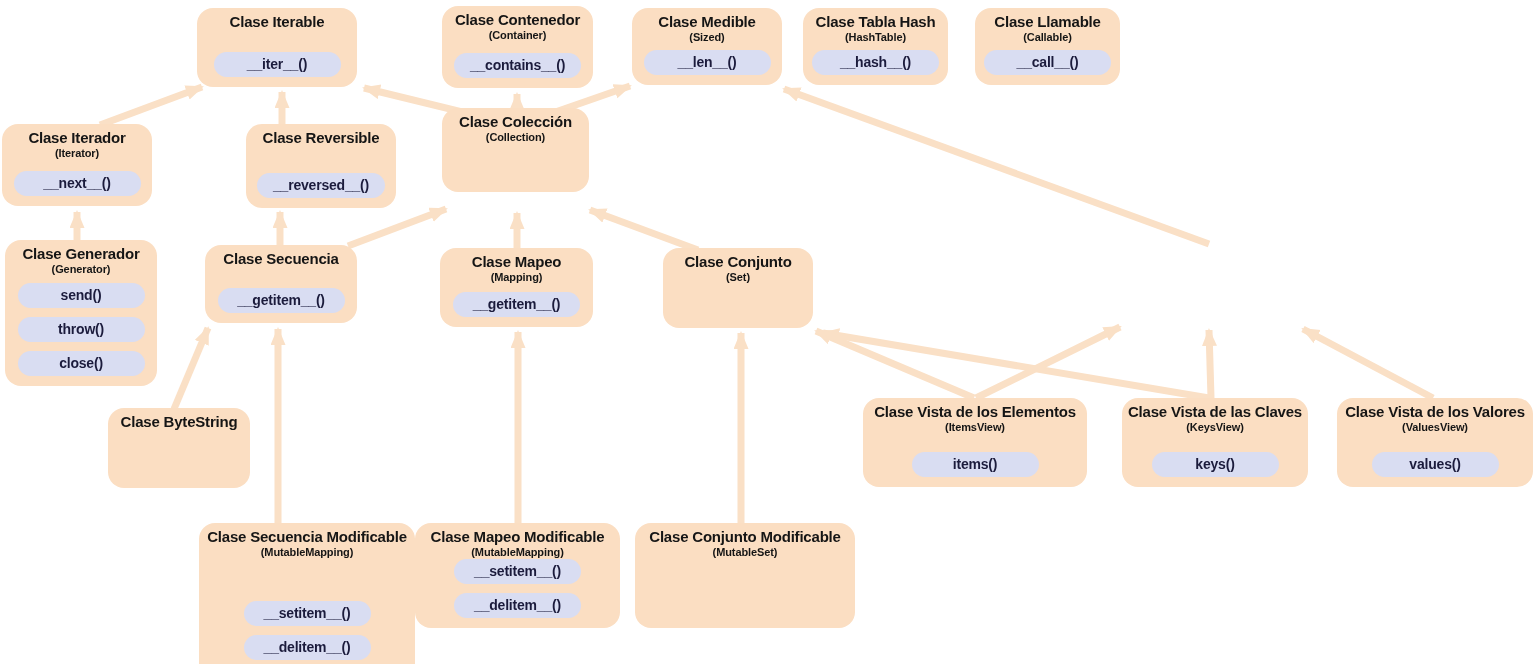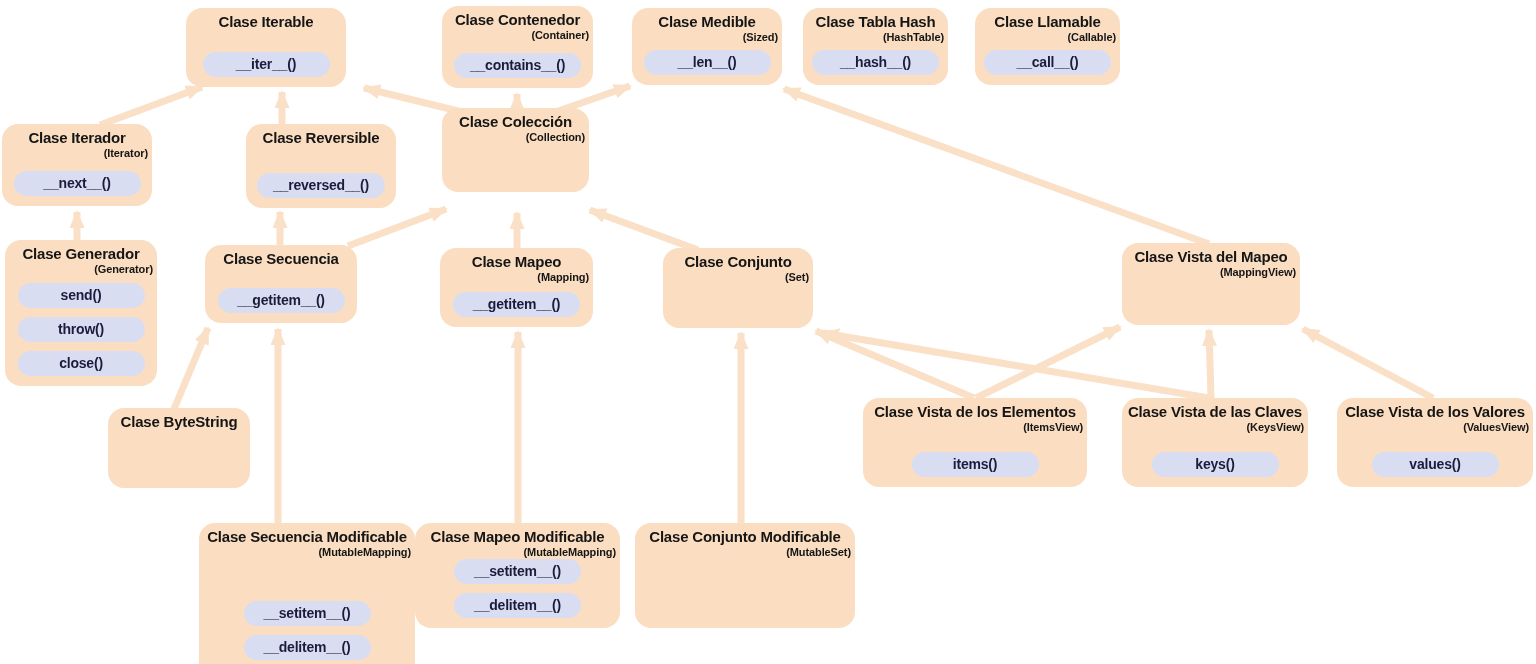--- a/index.html
+++ b/index.html
@@ -6,21 +6,21 @@
   body{width:1536px;height:664px;position:relative;overflow:hidden;
        font-family:"Liberation Sans", sans-serif;}
   #stage{position:absolute;inset:0;width:1536px;height:664px;}
   #edges{position:absolute;left:0;top:0;z-index:1;}
   .box{position:absolute;z-index:2;box-sizing:border-box;
        background:var(--box-fill);border-radius:16px;
        display:flex;flex-direction:column;padding:5px 4px 10px 4px;}
   .box-title{font-size:15px;font-weight:700;color:var(--title-text);
        text-align:center;line-height:18px;letter-spacing:-0.2px;white-space:nowrap;}
   .box-subtitle{font-size:11px;font-weight:700;color:var(--title-text);
-       text-align:right;line-height:13px;letter-spacing:-0.1px;}
+       text-align:center;line-height:13px;letter-spacing:-0.1px;}
   .methods{display:flex;flex-direction:column;gap:9px;margin-top:auto;
        align-items:center;}
   .method-pill{background:var(--pill-fill);border-radius:14px;
        font-size:14px;font-weight:700;color:var(--pill-text);
        padding:4px 16px;min-width:95px;text-align:center;line-height:17px;
        letter-spacing:-0.2px;white-space:nowrap;}
   .edge-line{stroke:var(--arrow);stroke-width:7;fill:none;}
 </style>
 </head>
 <body style="background: rgb(255, 255, 255);">
@@ -46,21 +46,21 @@
       <line x1="174" y1="409" x2="208" y2="328" class="edge-line" marker-end="url(#arrowhead)"></line>
       <line x1="278" y1="523" x2="278" y2="329" class="edge-line" marker-end="url(#arrowhead)"></line>
       <line x1="518" y1="523" x2="518" y2="332" class="edge-line" marker-end="url(#arrowhead)"></line>
       <line x1="741" y1="523" x2="741" y2="333" class="edge-line" marker-end="url(#arrowhead)"></line>
       <line x1="974" y1="398" x2="816" y2="331" class="edge-line" marker-end="url(#arrowhead)"></line>
       <line x1="1209" y1="398" x2="823" y2="333" class="edge-line" marker-end="url(#arrowhead)"></line>
       <line x1="976" y1="398" x2="1120" y2="327" class="edge-line" marker-end="url(#arrowhead)"></line>
       <line x1="1211" y1="398" x2="1209" y2="330" class="edge-line" marker-end="url(#arrowhead)"></line>
       <line x1="1433" y1="398" x2="1303" y2="329" class="edge-line" marker-end="url(#arrowhead)"></line>
     </svg>
-<div class="box" style="left: 186px; top: 8px; width: 160px; height: 79px;">
+<div class="box" style="left: 197px; top: 8px; width: 160px; height: 79px;">
       <div class="box-title">Clase Iterable</div>
       <div class="methods">
         <div class="method-pill">__iter__()</div>
       </div>
     </div>
     <div class="box" style="left: 442px; top: 6px; width: 151px; height: 82px;">
       <div class="box-title">Clase Contenedor</div>
       <div class="box-subtitle">(Container)</div>
       <div class="methods">
         <div class="method-pill">__contains__()</div>
@@ -125,25 +125,20 @@
       <div class="box-subtitle">(Mapping)</div>
       <div class="methods">
         <div class="method-pill">__getitem__()</div>
       </div>
     </div>
     <div class="box" style="left: 663px; top: 248px; width: 150px; height: 80px;">
       <div class="box-title">Clase Conjunto</div>
       <div class="box-subtitle">(Set)</div>
       <div class="methods"></div>
     </div>
-    <div class="box" style="left: 1122px; top: 243px; width: 178px; height: 82px;">
-      <div class="box-title">Clase Vista del Mapeo</div>
-      <div class="box-subtitle">(MappingView)</div>
-      <div class="methods"></div>
-    </div>
     <div class="box" style="left: 108px; top: 408px; width: 142px; height: 80px;">
       <div class="box-title">Clase ByteString</div>
       <div class="methods"></div>
     </div>
     <div class="box" style="left: 863px; top: 398px; width: 224px; height: 89px;">
       <div class="box-title">Clase Vista de los Elementos</div>
       <div class="box-subtitle">(ItemsView)</div>
       <div class="methods">
         <div class="method-pill">items()</div>
       </div>

